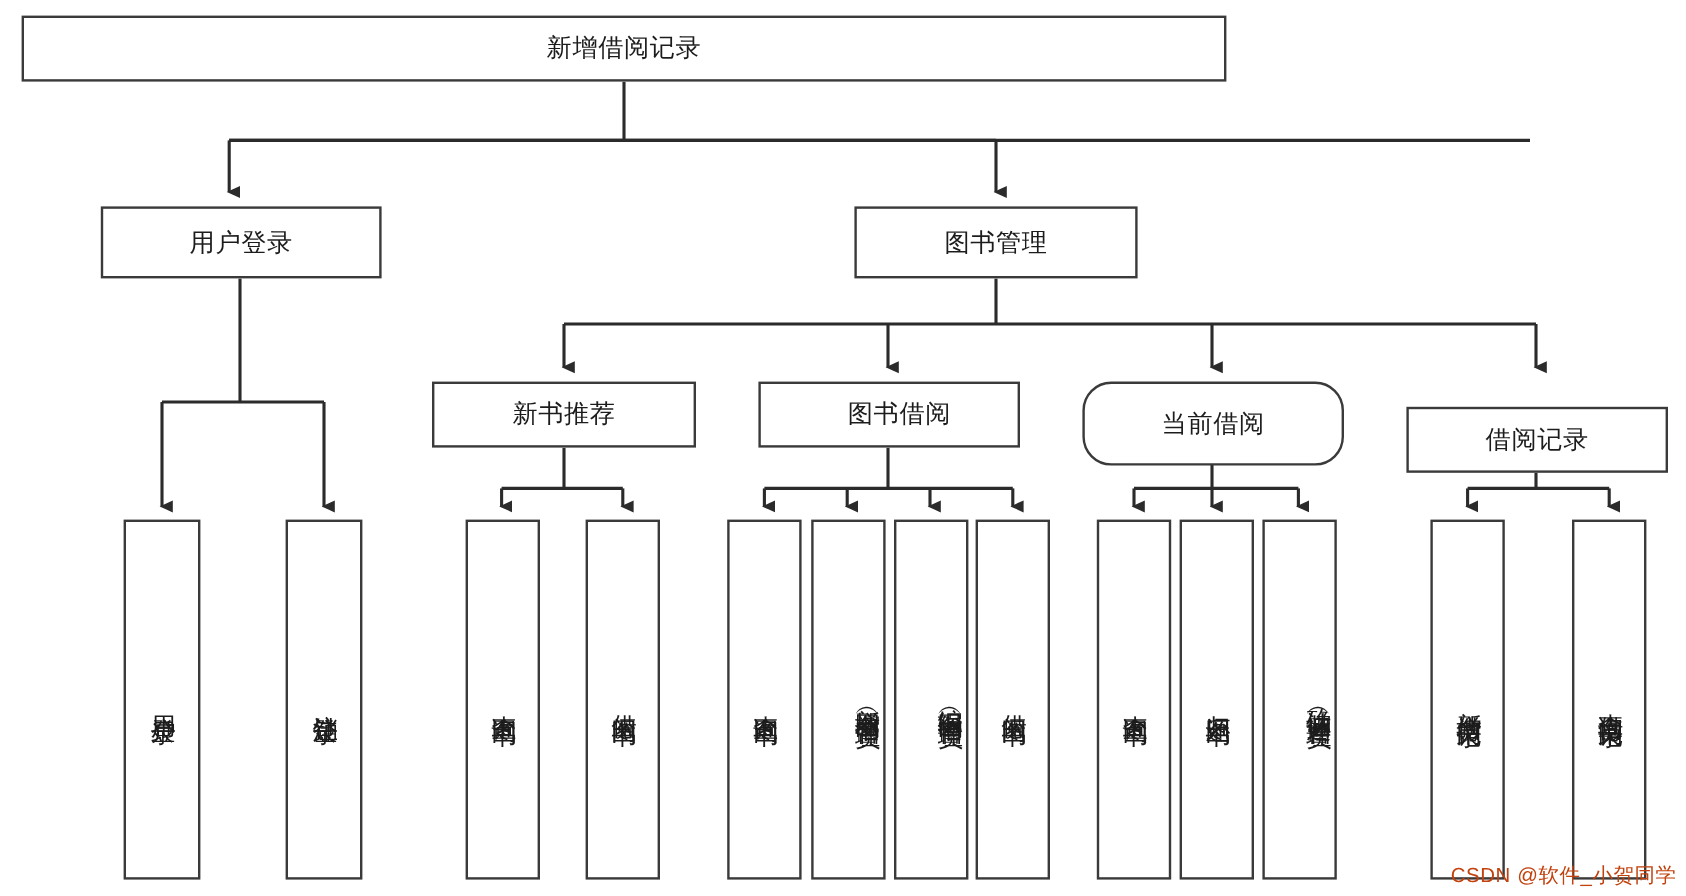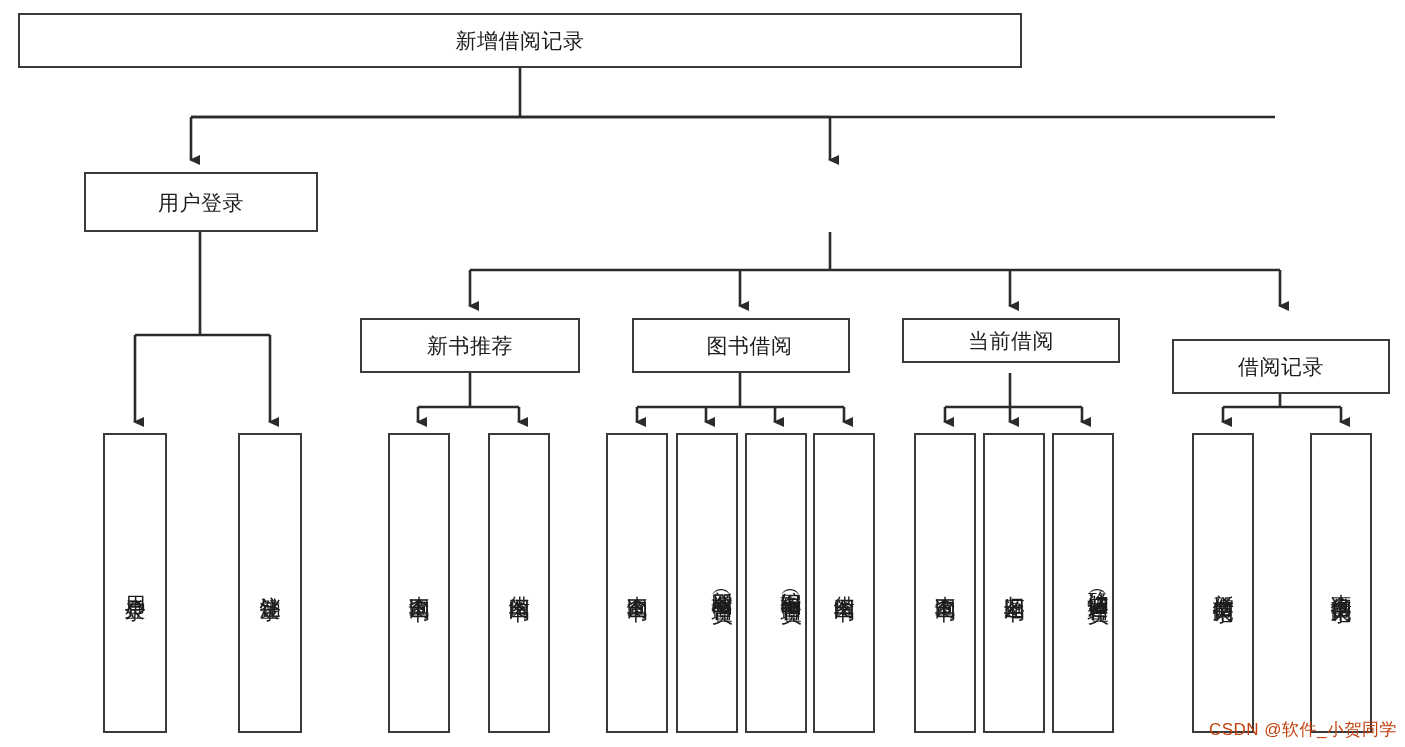--- a/index.html
+++ b/index.html
@@ -126,28 +126,31 @@
     </g>
   </svg>
 
   <div class="node h" style="left:18px; top:13px; width:1004px; height:55px;">
     <span>新增借阅记录</span>
   </div>
 
   <div class="node h" style="left:84px; top:172px; width:234px; height:60px;">
     <span>用户登录</span>
   </div>
+  <div class="node h" style="left:712px; top:172px; width:236px; height:60px;">
+    <span>图书管理</span>
+  </div>
 
   <div class="node h" style="left:360px; top:318px; width:220px; height:55px;text-align:center;">
     <span>新书推荐</span>
   </div>
   <div class="node h" style="left:632px; top:318px; width:218px; height:55px;padding-left:17px;">
     <span>图书借阅</span>
   </div>
-  <div class="node h" style="left:902px; top:318px; width:218px; height:45px;">
+  <div class="node h" style="left:902px; top:318px; width:218px; height:70px;border-radius:24px;">
     <span>当前借阅</span>
   </div>
   <div class="node h" style="left:1172px; top:318px; width:218px; height:55px;margin-top:21px;">
     <span>借阅记录</span>
   </div>
 
   <div class="node v" style="left:103px; top:433px; width:64px; height:300px;">
     <span class="vtext">用户登录</span>
   </div>
   <div class="node v" style="left:238px; top:433px; width:64px; height:300px;">

